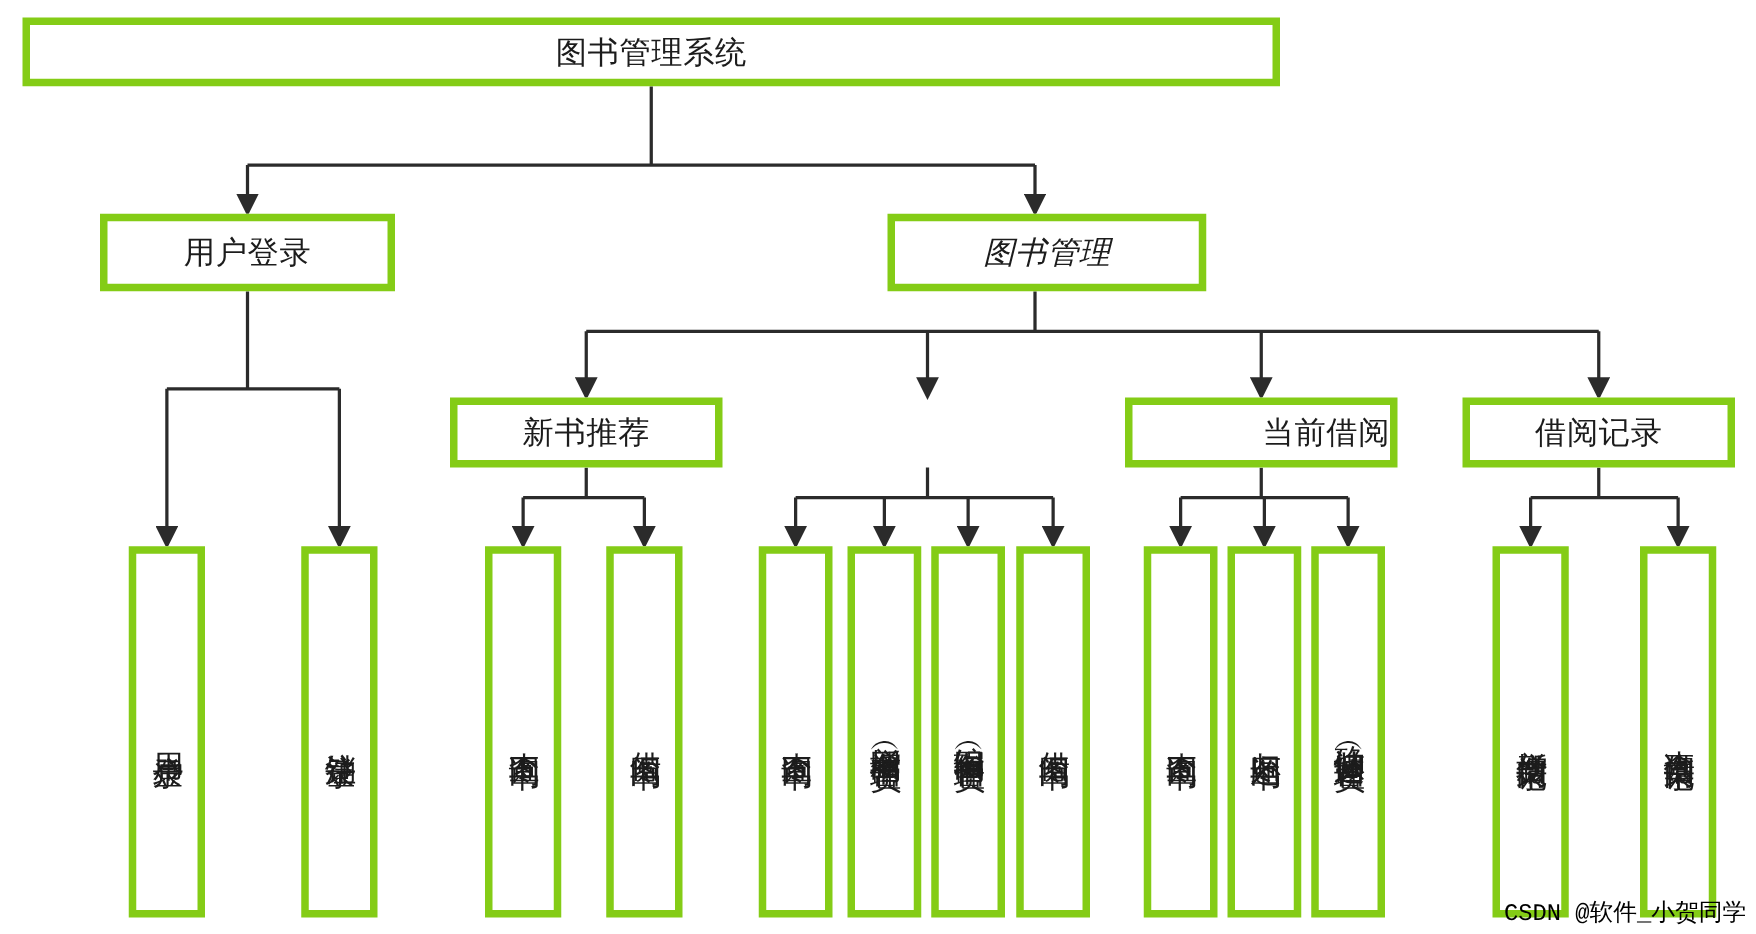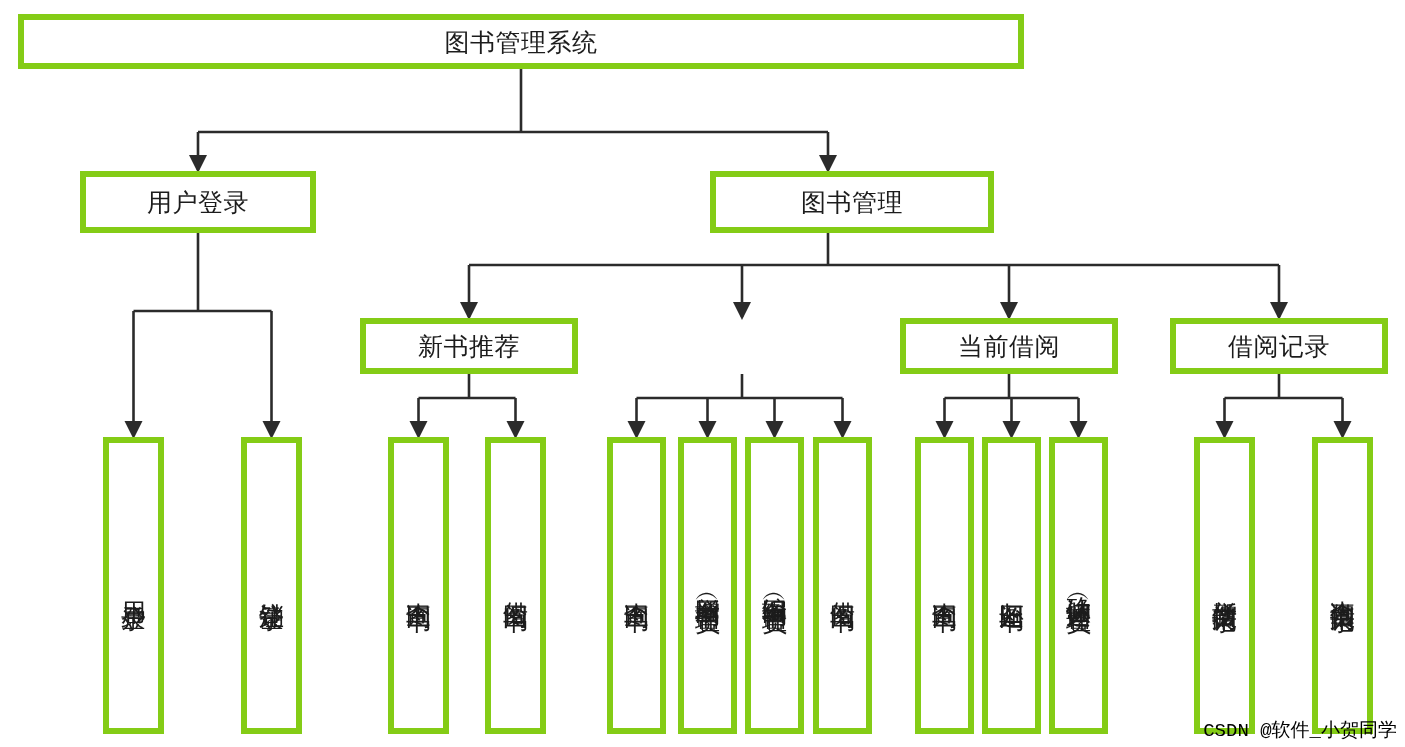--- a/index.html
+++ b/index.html
@@ -120,28 +120,28 @@
       </g>
   </svg>
 
   <div class="node horiz" id="n-root" style="left: 18px; top: 14px; width: 1006px; height: 55px;">
     <span class="label">图书管理系统</span>
   </div>
 
   <div class="node horiz" id="n-user-login" style="left: 80px; top: 171px; width: 236px; height: 62px;">
     <span class="label">用户登录</span>
   </div>
-  <div class="node horiz" id="n-book-manage" style="left: 710px; top: 171px; width: 284px; height: 62px;">
+  <div class="node horiz" id="n-book-manage" style="left: 710px; top: 171px; width: 255px; height: 62px; font-style: italic;">
     <span class="label">图书管理</span>
   </div>
 
   <div class="node horiz" id="n-new-book-recommend" style="left: 360px; top: 318px; width: 218px; height: 56px;">
     <span class="label">新书推荐</span>
   </div>
-  <div class="node horiz" id="n-current-borrow" style="left: 900px; top: 318px; width: 218px; height: 56px;">
+  <div class="node horiz" id="n-current-borrow" style="left: 900px; top: 318px; width: 218px; height: 56px; justify-content: flex-end;">
     <span class="label">当前借阅</span>
   </div>
   <div class="node horiz" id="n-borrow-record" style="left: 1170px; top: 318px; width: 218px; height: 56px;">
     <span class="label">借阅记录</span>
   </div>
 
   <div class="node vert" id="n-leaf-user-login" style="left: 103px; top: 437px; width: 61px; height: 297px;">
     <span class="label">用户登录</span>
   </div>
   <div class="node vert" id="n-leaf-logout" style="left: 241px; top: 437px; width: 61px; height: 297px;">

